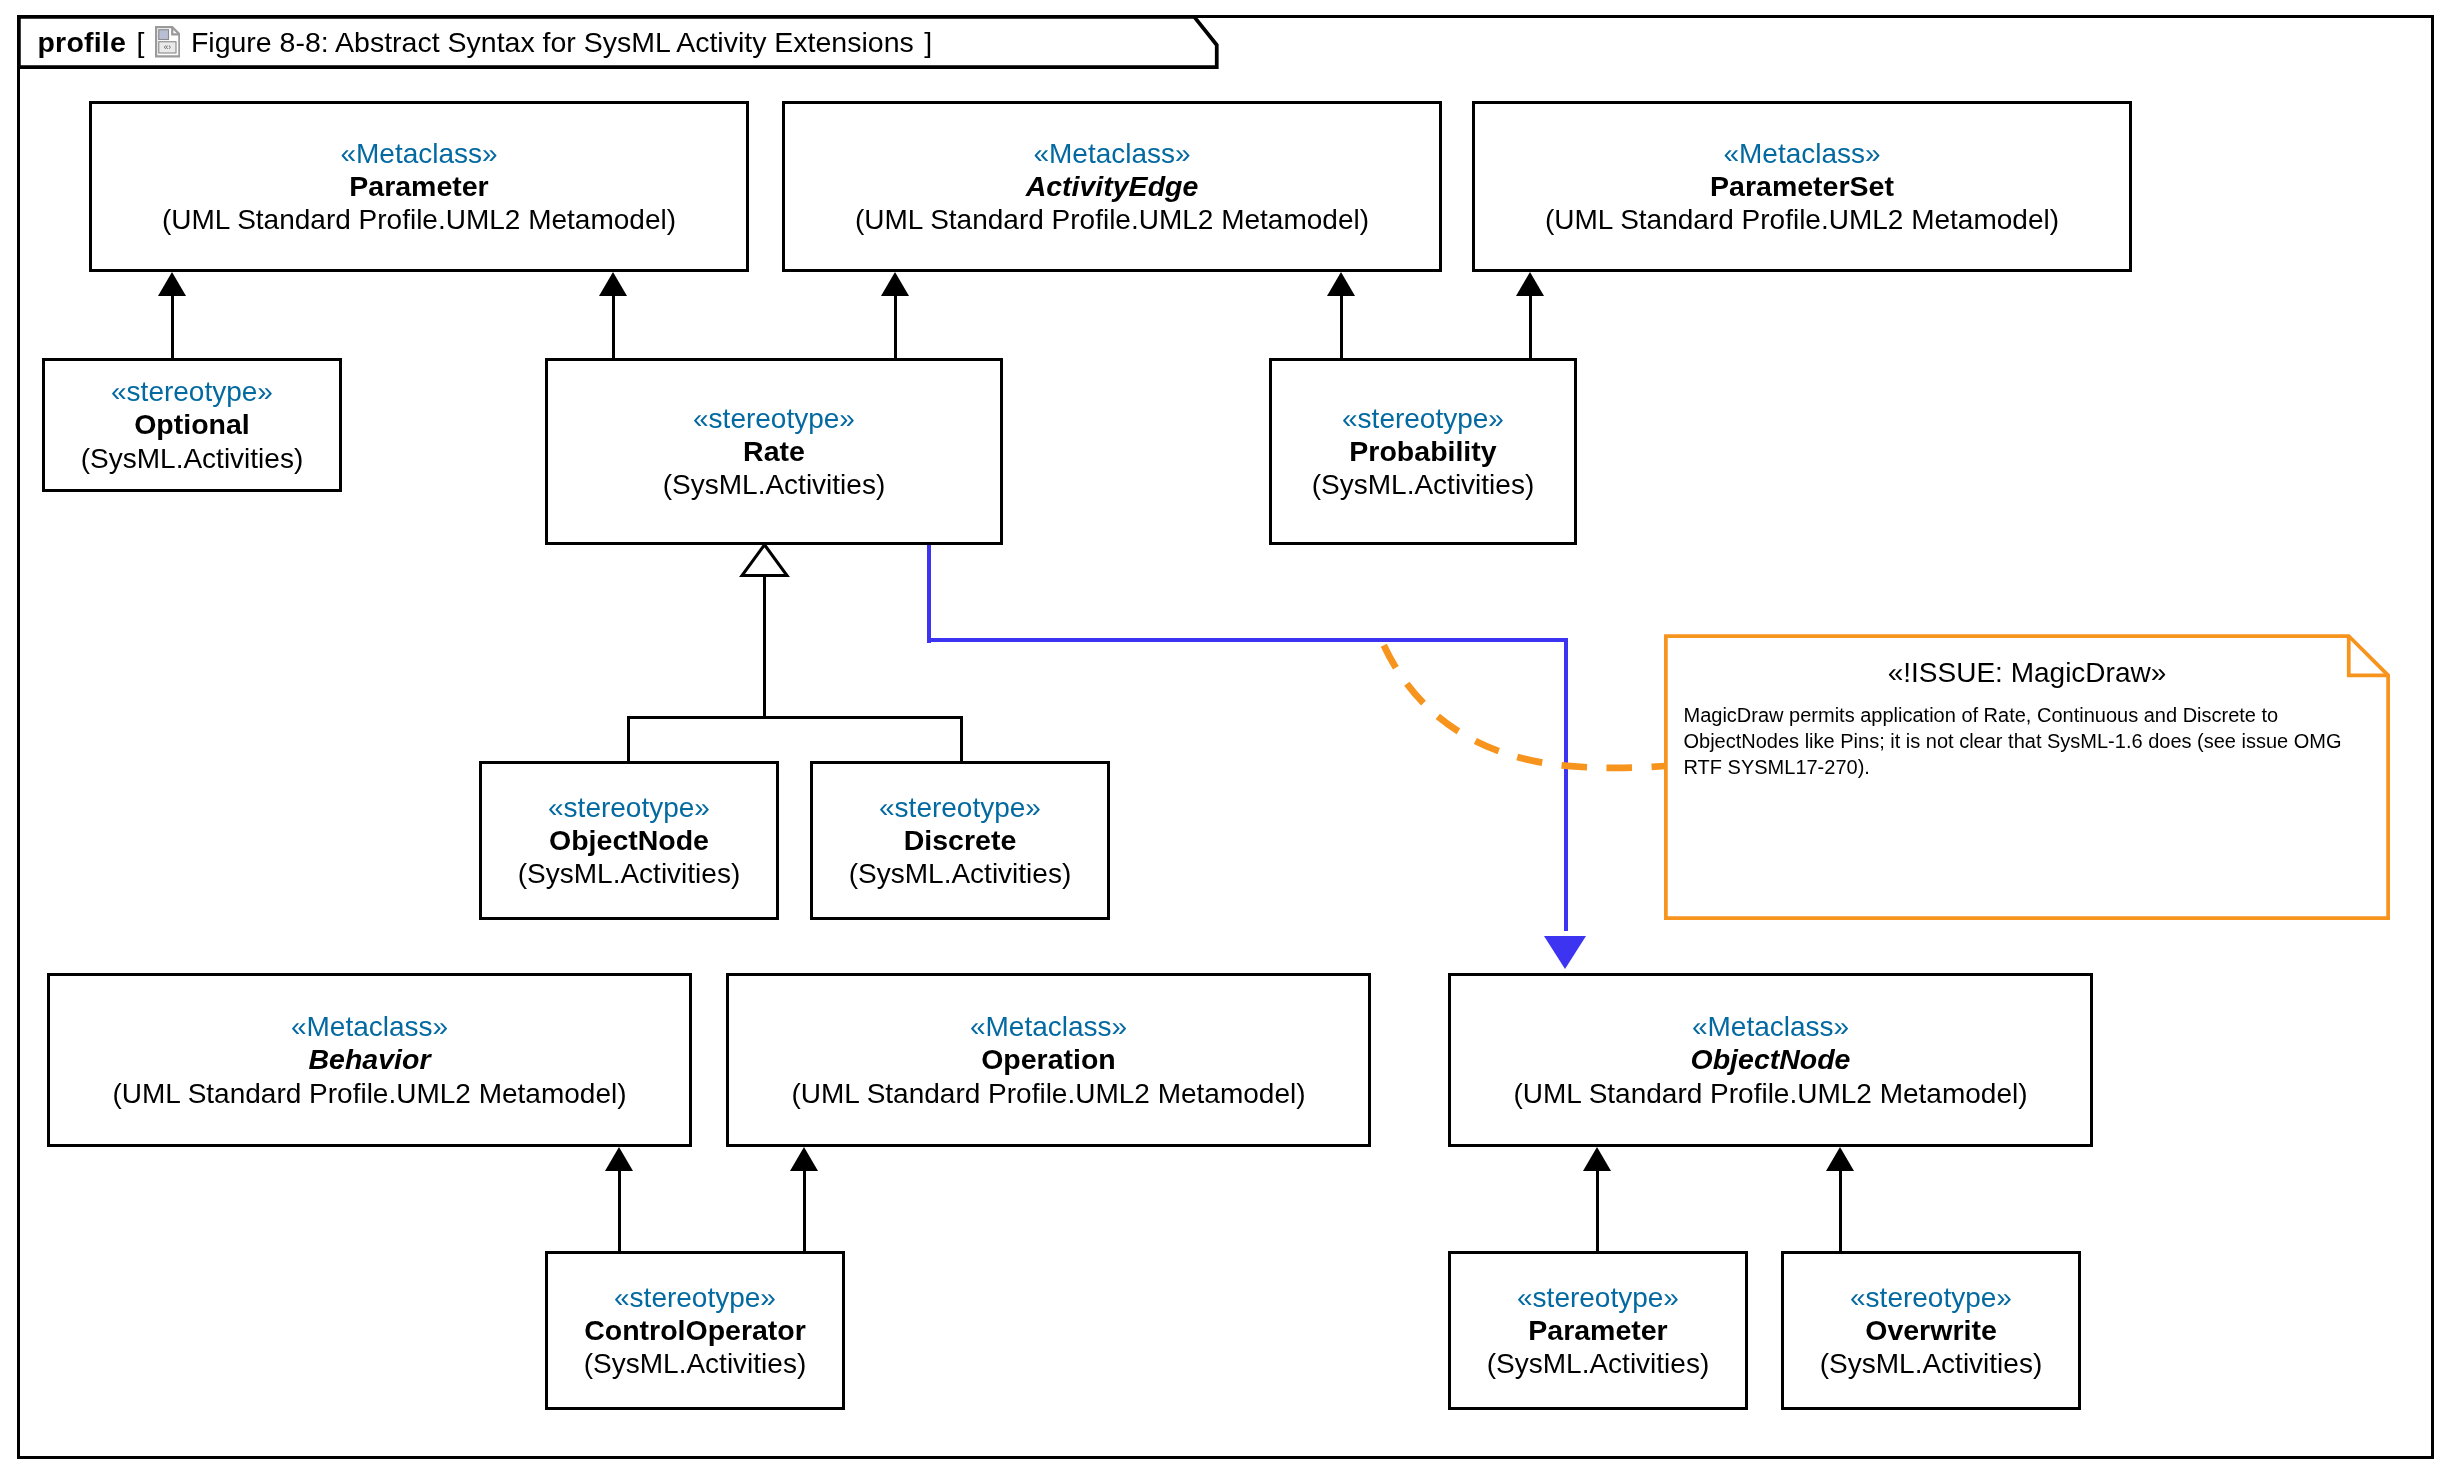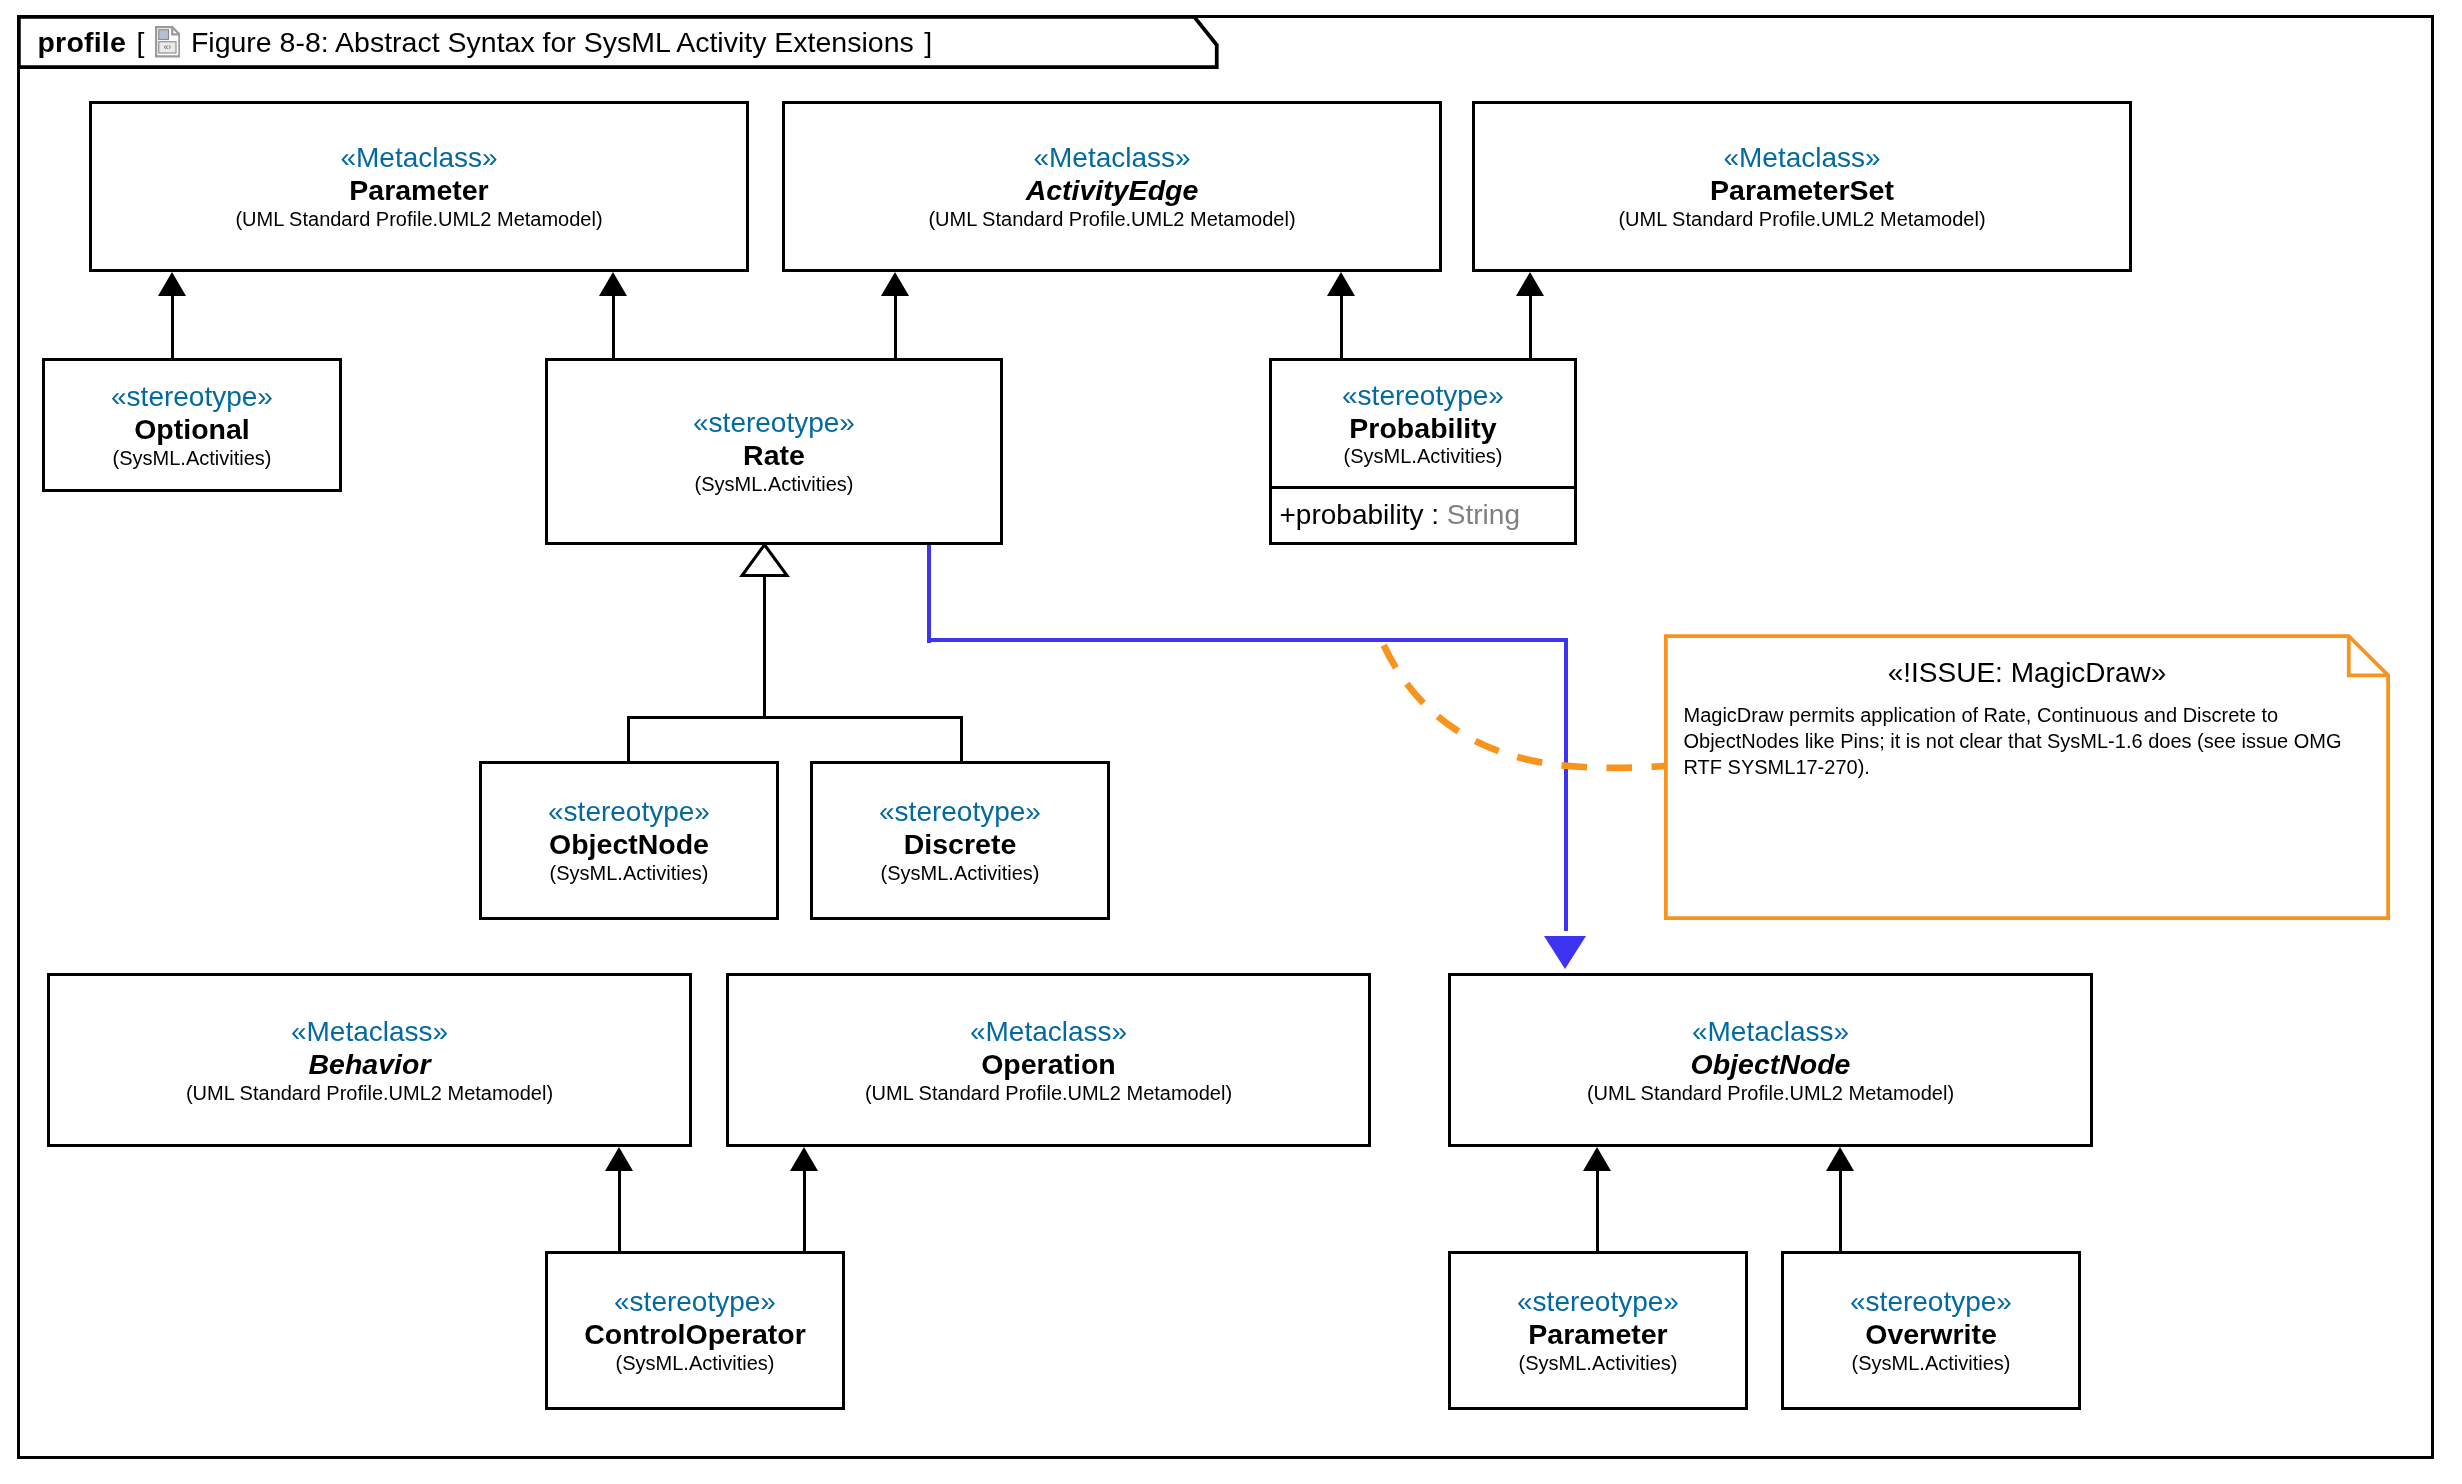--- a/index.html
+++ b/index.html
@@ -118,21 +118,21 @@
     font-weight: bold;
     color: #000000;
     line-height: 1.18;
     text-align: center;
     white-space: nowrap;
   }
   .cls-name.abstract {
     font-style: italic;
   }
   .cls-pkg {
-    font-size: 20px;
+    font-size: 28px;
     color: #000000;
     line-height: 1.18;
     text-align: right;
     white-space: nowrap;
   }
   .attr-line {
     font-size: 28px;
     color: #000000;
     white-space: nowrap;
     line-height: 1.1;
@@ -292,23 +292,20 @@
       <div class="cls-pkg">(SysML.Activities)</div>
     </div>
   </div>
 
   <div class="umlbox" style="left:1269px; top:358px; width:308px; height:187px;">
     <div class="compart">
       <div class="stereo-kw">«stereotype»</div>
       <div class="cls-name">Probability</div>
       <div class="cls-pkg">(SysML.Activities)</div>
     </div>
-    <div class="compart attrs" style="height:48px;">
-      <div class="attr-line"><span>+probability : </span><span class="attr-type">String</span></div>
-    </div>
   </div>
 
   <div class="umlbox" style="left:479px; top:761px; width:300px; height:159px;">
     <div class="compart">
       <div class="stereo-kw">«stereotype»</div>
       <div class="cls-name">ObjectNode</div>
       <div class="cls-pkg">(SysML.Activities)</div>
     </div>
   </div>
 

